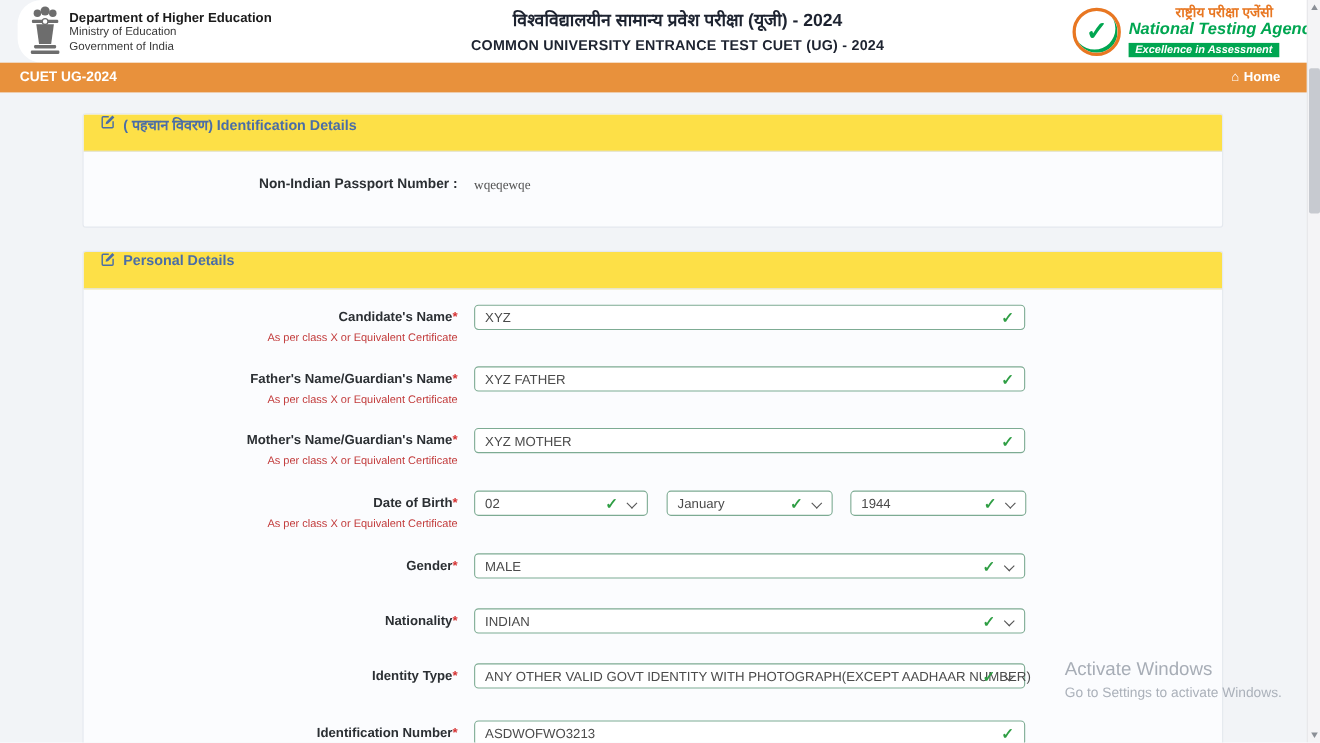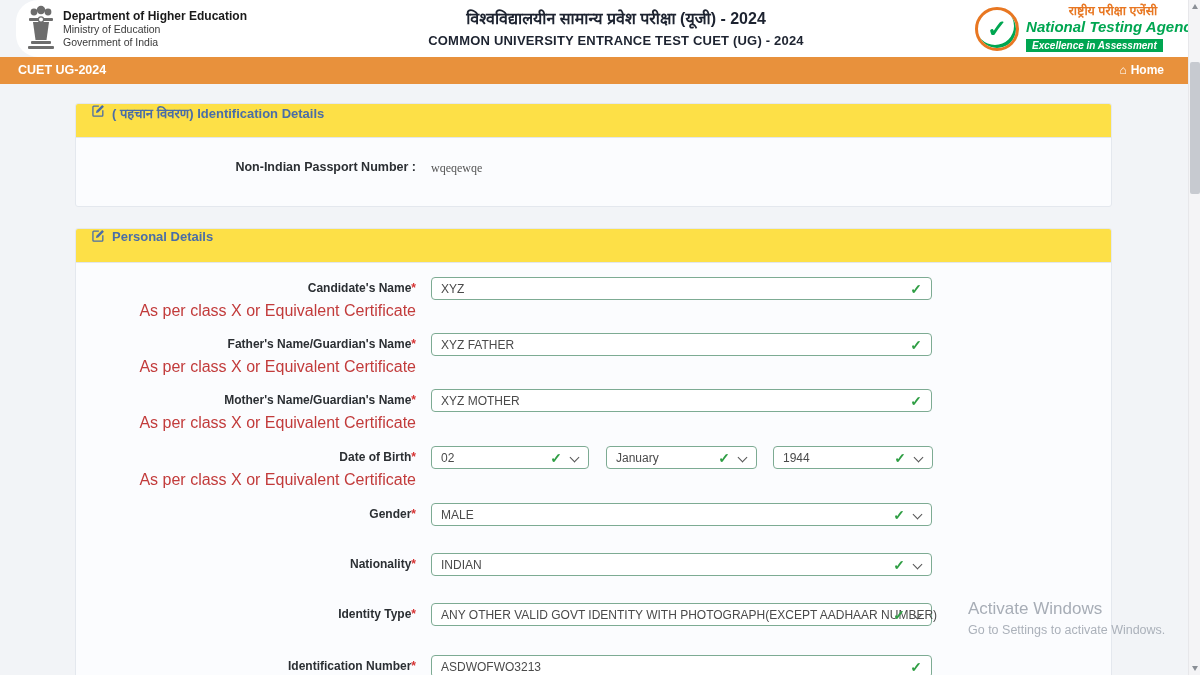--- a/index.html
+++ b/index.html
@@ -41,21 +41,21 @@
   .card-personal { top:228px; height:500px; }
   .card-header { height:34px; background:#fde047; border-bottom:1px solid #e2e6ec; display:flex; padding-left:15px; }
   .card-header .title { color:#4a6da7; font-size:13px; font-weight:bold; margin-left:7px; }
   .edit-icon { display:inline-flex; }
 
   
   .form-row { position:absolute; left:0; width:100%; display:flex; }
   .label-col { width:355px; text-align:right; padding-right:15px; flex:none; }
   .field-label { font-size:12px; font-weight:600; color:#2b2f33; line-height:15px; margin-top:4px; }
   .req { color:#d63333; }
-  .field-note { font-size:16px; color:#c23b3b; margin-top:6px;text-align:right; }
+  .field-note { font-size:10px; color:#c23b3b; margin-top:6px;text-align:right; }
   .control-col { flex:none; display:flex;text-align:right; }
 
   .ctl { position:relative; height:23px; background:#fff; border:1px solid #7dab93; border-radius:4px; }
   .ctl .val { position:absolute; left:9px; top:4px; font-size:12px; color:#4a4a4a; white-space:nowrap; }
   .ctl .chk { position:absolute; top:3px; color:#2f9e44; font-size:14px; font-weight:bold; }
   .ctl.text .chk { right:9px; }
   .ctl.select .chk { right:26px; }
   .chev { position:absolute; right:10px; top:7px; width:7px; height:7px;
           border-right:1.6px solid #555; border-bottom:1.6px solid #555; transform:rotate(45deg); }
   .w-full { width:501px; }

